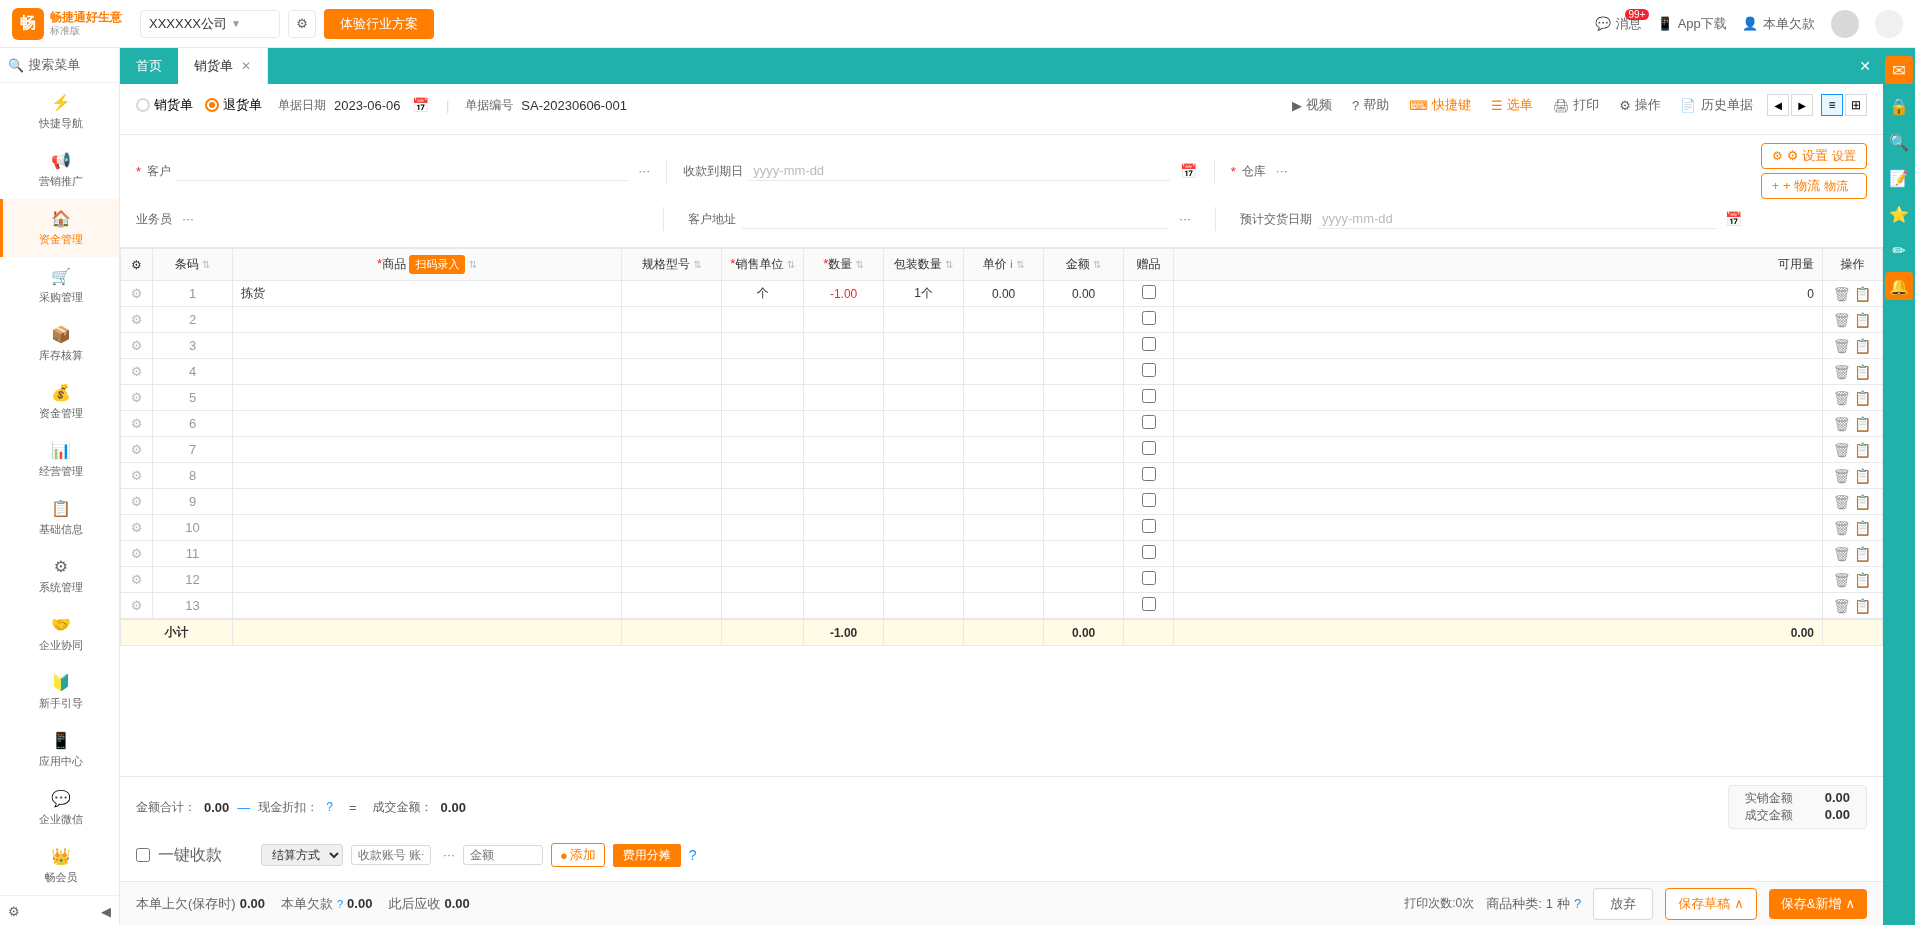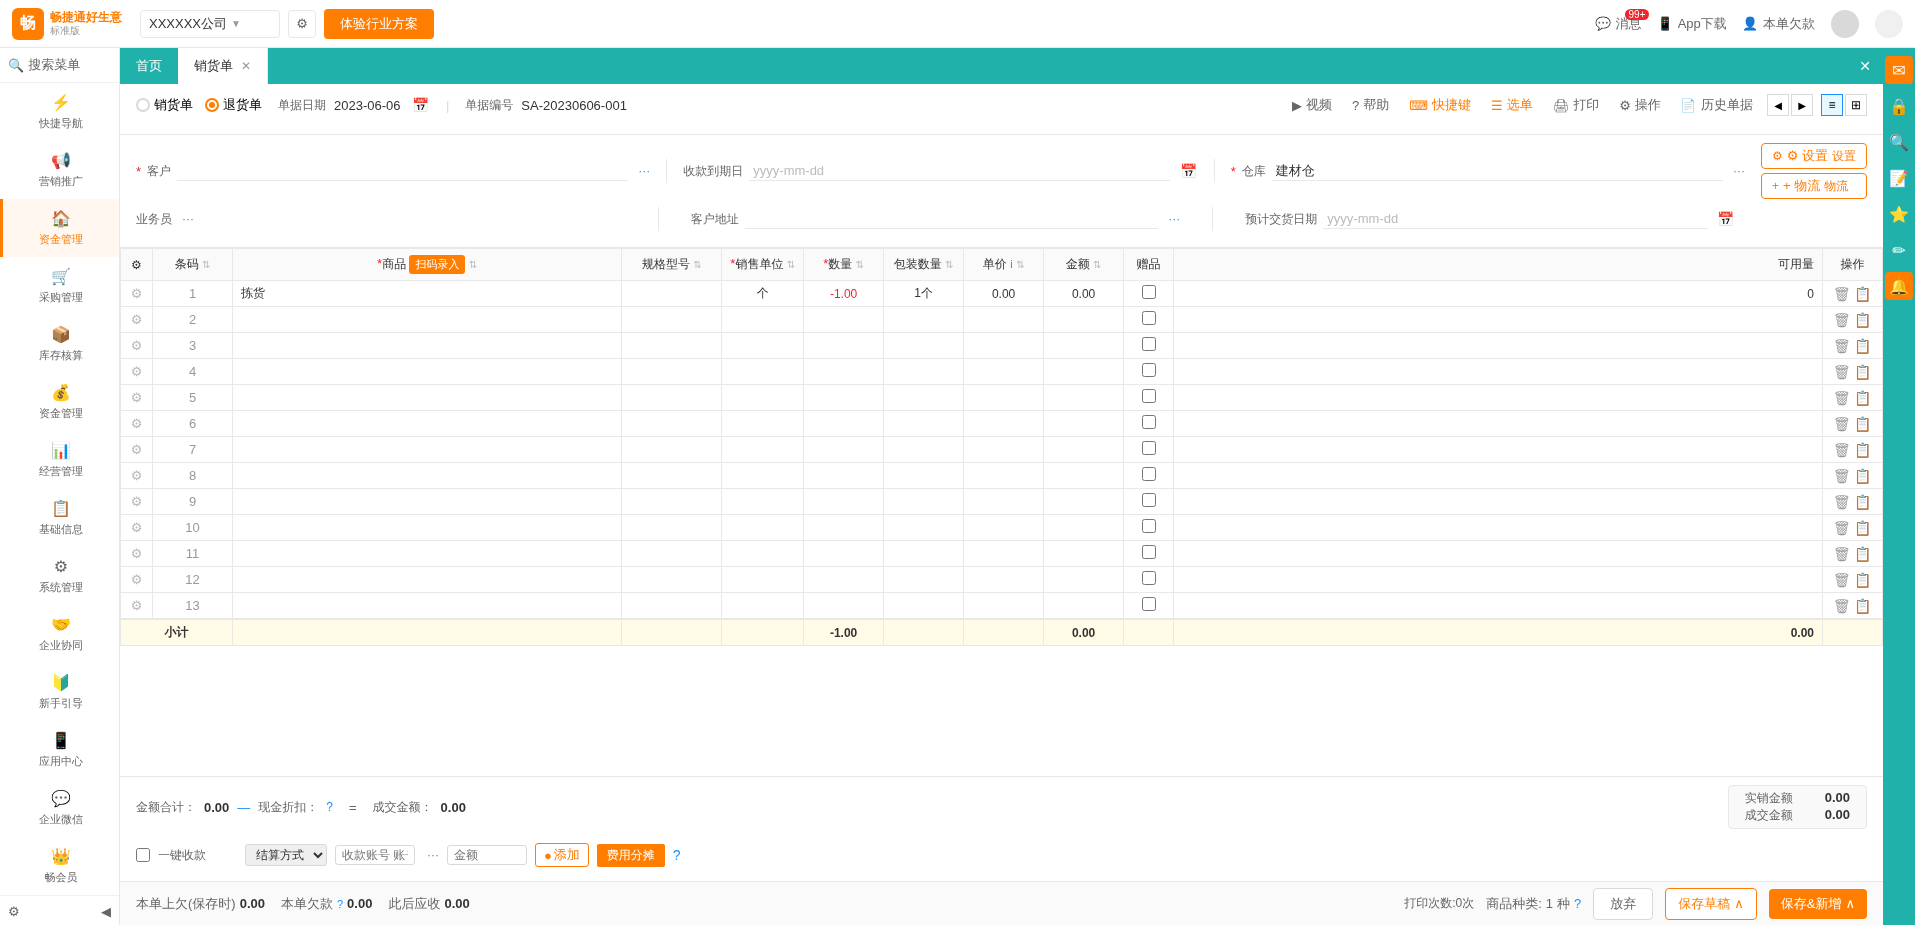--- a/index.html
+++ b/index.html
@@ -107,21 +107,21 @@
     .save-new-btn { background: #ff7d00; color: white; border: none; border-radius: 4px; padding: 6px 12px; cursor: pointer; font-size: 13px; display: flex; align-items: center; gap: 4px; }
 
     
     .right-panel { width: 32px; background: #20b2aa; display: flex; flex-direction: column; align-items: center; padding: 8px 0; gap: 8px; flex-shrink: 0; }
     .right-panel-icon { color: white; cursor: pointer; font-size: 16px; width: 28px; height: 28px; display: flex; align-items: center; justify-content: center; border-radius: 4px; }
     .right-panel-icon.active-panel { background: #ff7d00; }
 
     
     .payment-row { display: flex; align-items: center; gap: 8px; padding: 6px 0; }
     .payment-checkbox { width: 14px; height: 14px; border: 1px solid #d9d9d9; background: white; cursor: pointer; }
-    .payment-label { color: #666; font-size: 12px; }
+    .payment-label { color: #666; font-size: 16px; }
     .payment-select { border: 1px solid #d9d9d9; border-radius: 3px; padding: 2px 6px; font-size: 12px; color: #333; min-width: 80px; margin-left: 31px; }
     .payment-amount { border: 1px solid #d9d9d9; border-radius: 3px; padding: 2px 6px; font-size: 12px; color: #333; width: 80px; }
     .add-payment-btn { background: white; border: 1px solid #ff7d00; color: #ff7d00; border-radius: 3px; padding: 2px 8px; cursor: pointer; font-size: 12px; display: flex; align-items: center; gap: 2px; }
     .fee-split-btn { background: #ff7d00; color: white; border: none; border-radius: 2px; padding: 3px 10px; cursor: pointer; font-size: 12px; }
     .help-icon { color: #1890ff; cursor: pointer; font-size: 14px; }
   </style>
 </head>
 <body>
 
 <div class="top-bar">
@@ -312,30 +312,29 @@
         <div class="field-divider" style="width:1px;background:#e8e8e8;height:24px;margin:0 16px;"></div>
         <div class="form-field" style="flex:1; display:flex; align-items:center; gap:6px;">
           <span class="field-label">收款到期日</span>
           <input type="text" class="field-input" style="flex: 1 1 0%; border-top: none; border-right: none; border-left: none; border-image: initial; border-bottom: 1px solid rgb(232, 232, 232); outline: none; font-size: 13px;" placeholder="yyyy-mm-dd">
           <span class="field-calendar">📅</span>
         </div>
         <div class="field-divider" style="width:1px;background:#e8e8e8;height:24px;margin:0 16px;"></div>
         <div class="form-field" style="flex:1; display:flex; align-items:center; gap:6px;">
           <span style="color:#f5222d;">*</span>
           <span class="field-label">仓库</span>
-          <input type="text" class="field-input" style="flex: 1 1 0%; border-top: none; border-right: none; border-left: none; border-image: initial; border-bottom: 1px solid rgb(232, 232, 232); outline: none; font-size: 13px;" value="建材仓">
           <span class="field-dots">···</span>
         </div>
         <div style="display:flex; flex-direction:column; gap:4px; margin-left:16px;">
           <button class="settings-btn">⚙ <span>⚙ 设置</span>设置</button>
           <button class="logistics-btn">+ <span>+ 物流</span>物流</button>
         </div>
       </div>
 
-      <div class="form-row" style="display:flex; gap:16px; align-items:center; ">
+      <div class="form-row" style="display:flex; gap:8px; align-items:center; ">
         <div class="form-field" style="flex:1; display:flex; align-items:center; gap:6px;">
           <span class="field-label">业务员</span>
           <span class="field-dots">···</span>
         </div>
         <div class="field-divider" style="width:1px;background:#e8e8e8;height:24px;margin:0 16px;"></div>
         <div class="form-field" style="flex:1; display:flex; align-items:center; gap:6px;">
           <span class="field-label">客户地址</span>
           <input type="text" class="field-input" style="flex: 1 1 0%; border-top: none; border-right: none; border-left: none; border-image: initial; border-bottom: 1px solid rgb(232, 232, 232); outline: none; font-size: 13px;">
           <span class="field-dots">···</span>
         </div>

